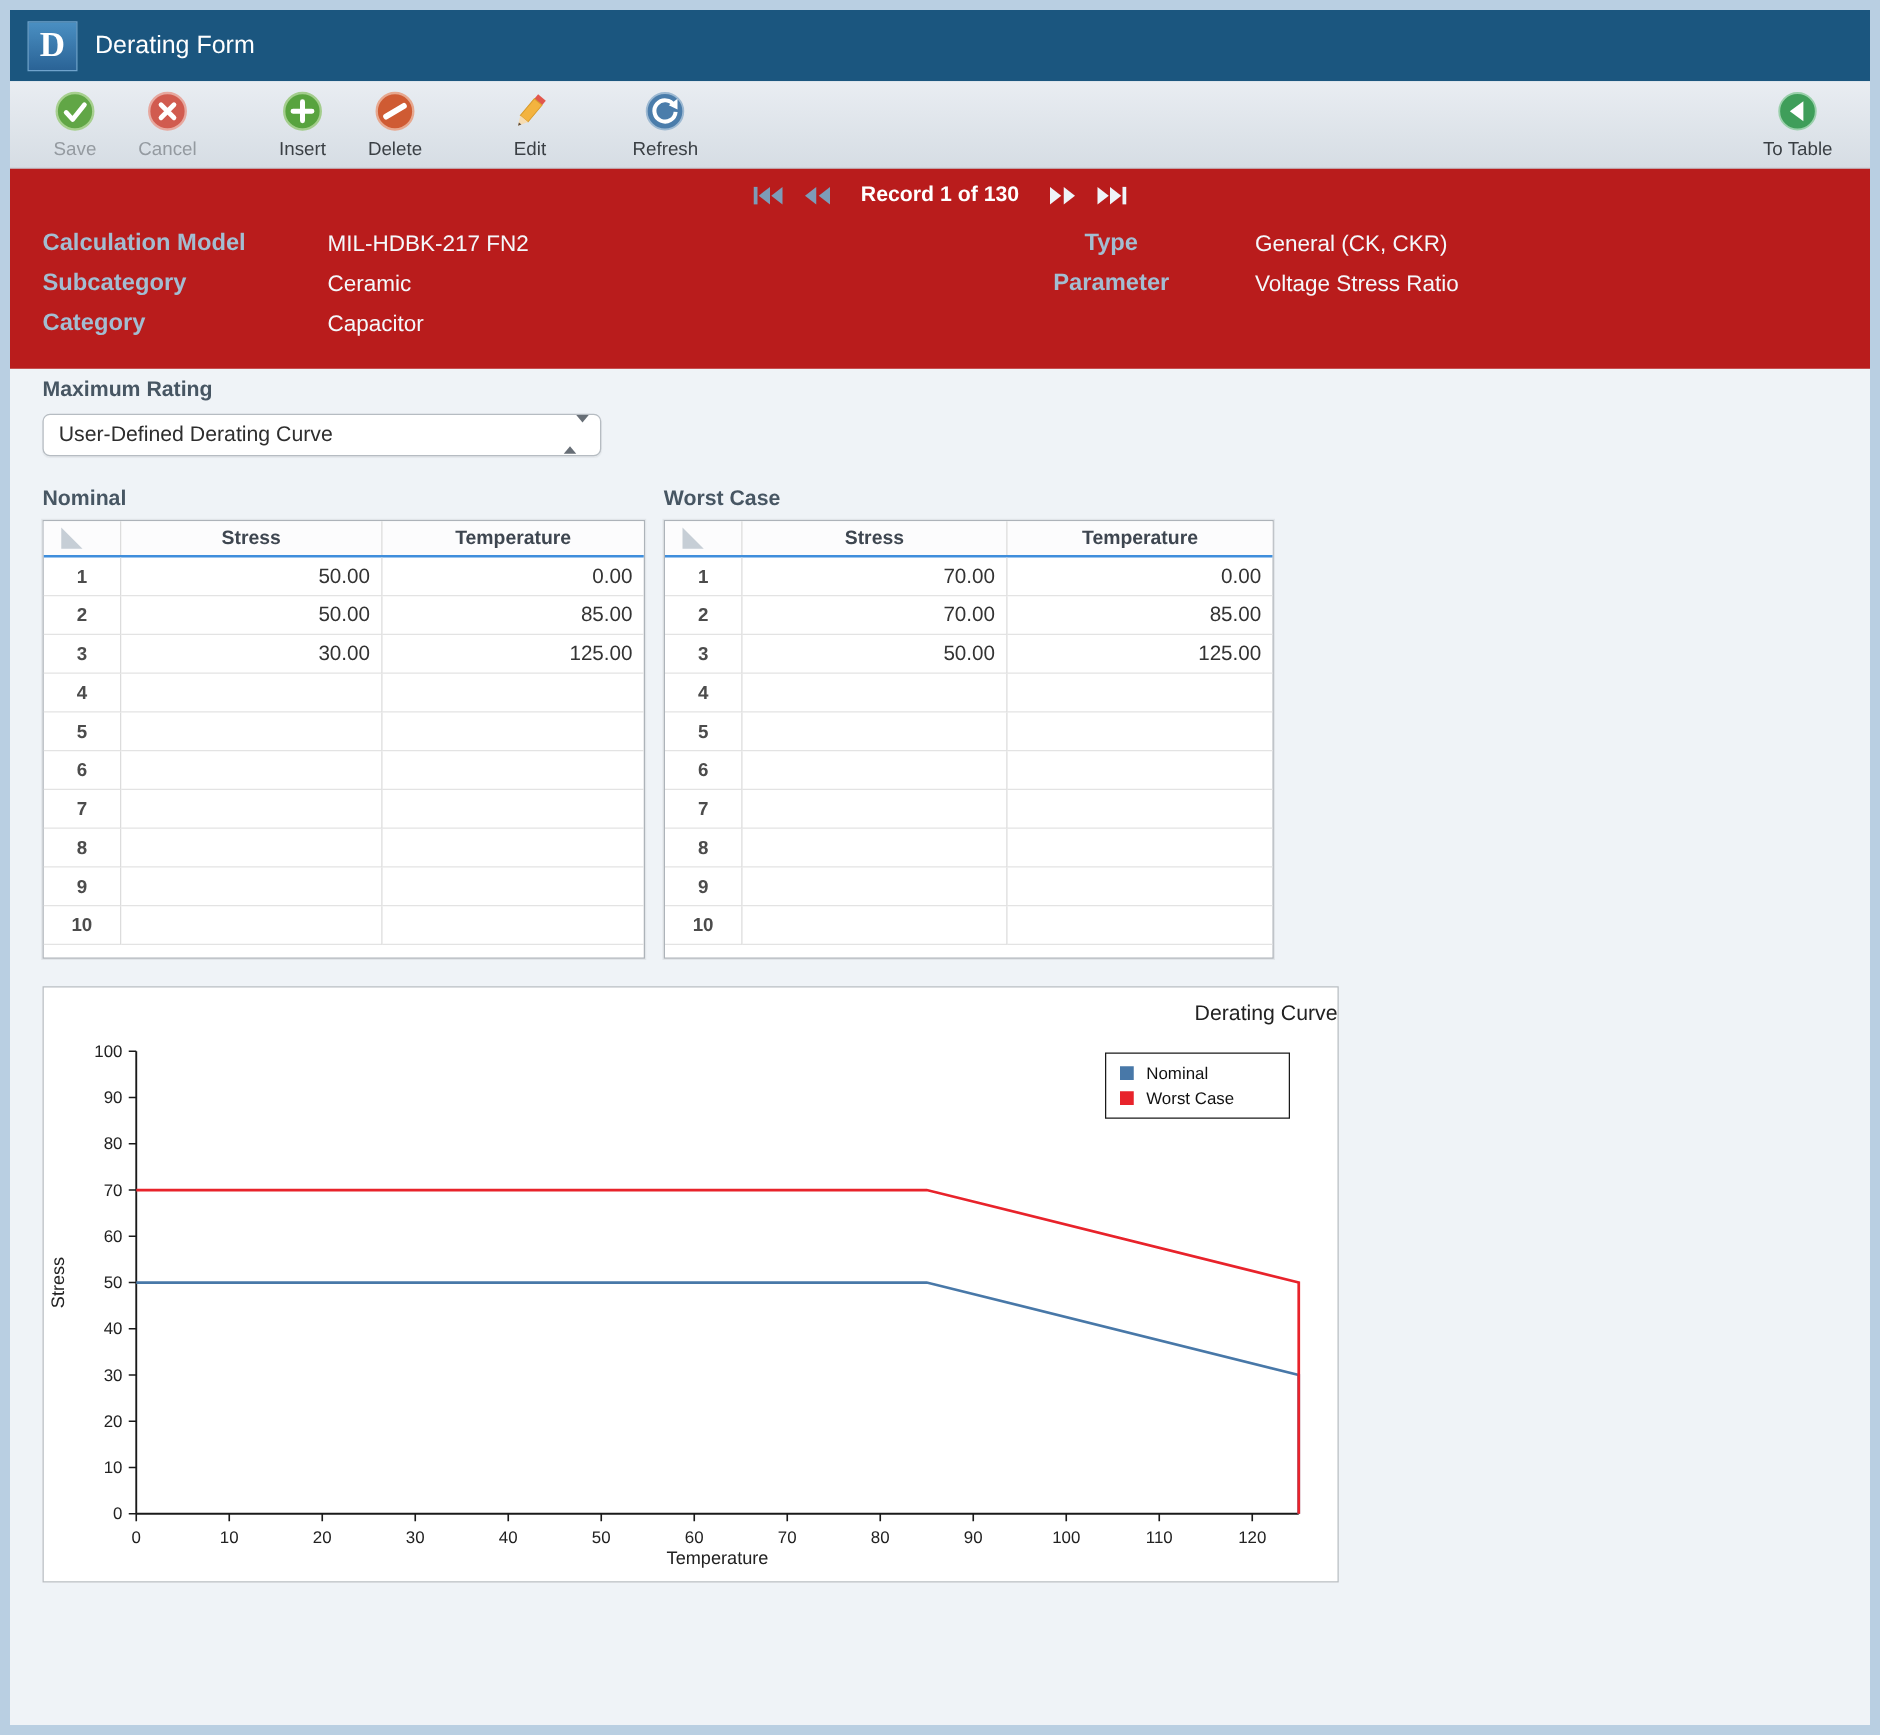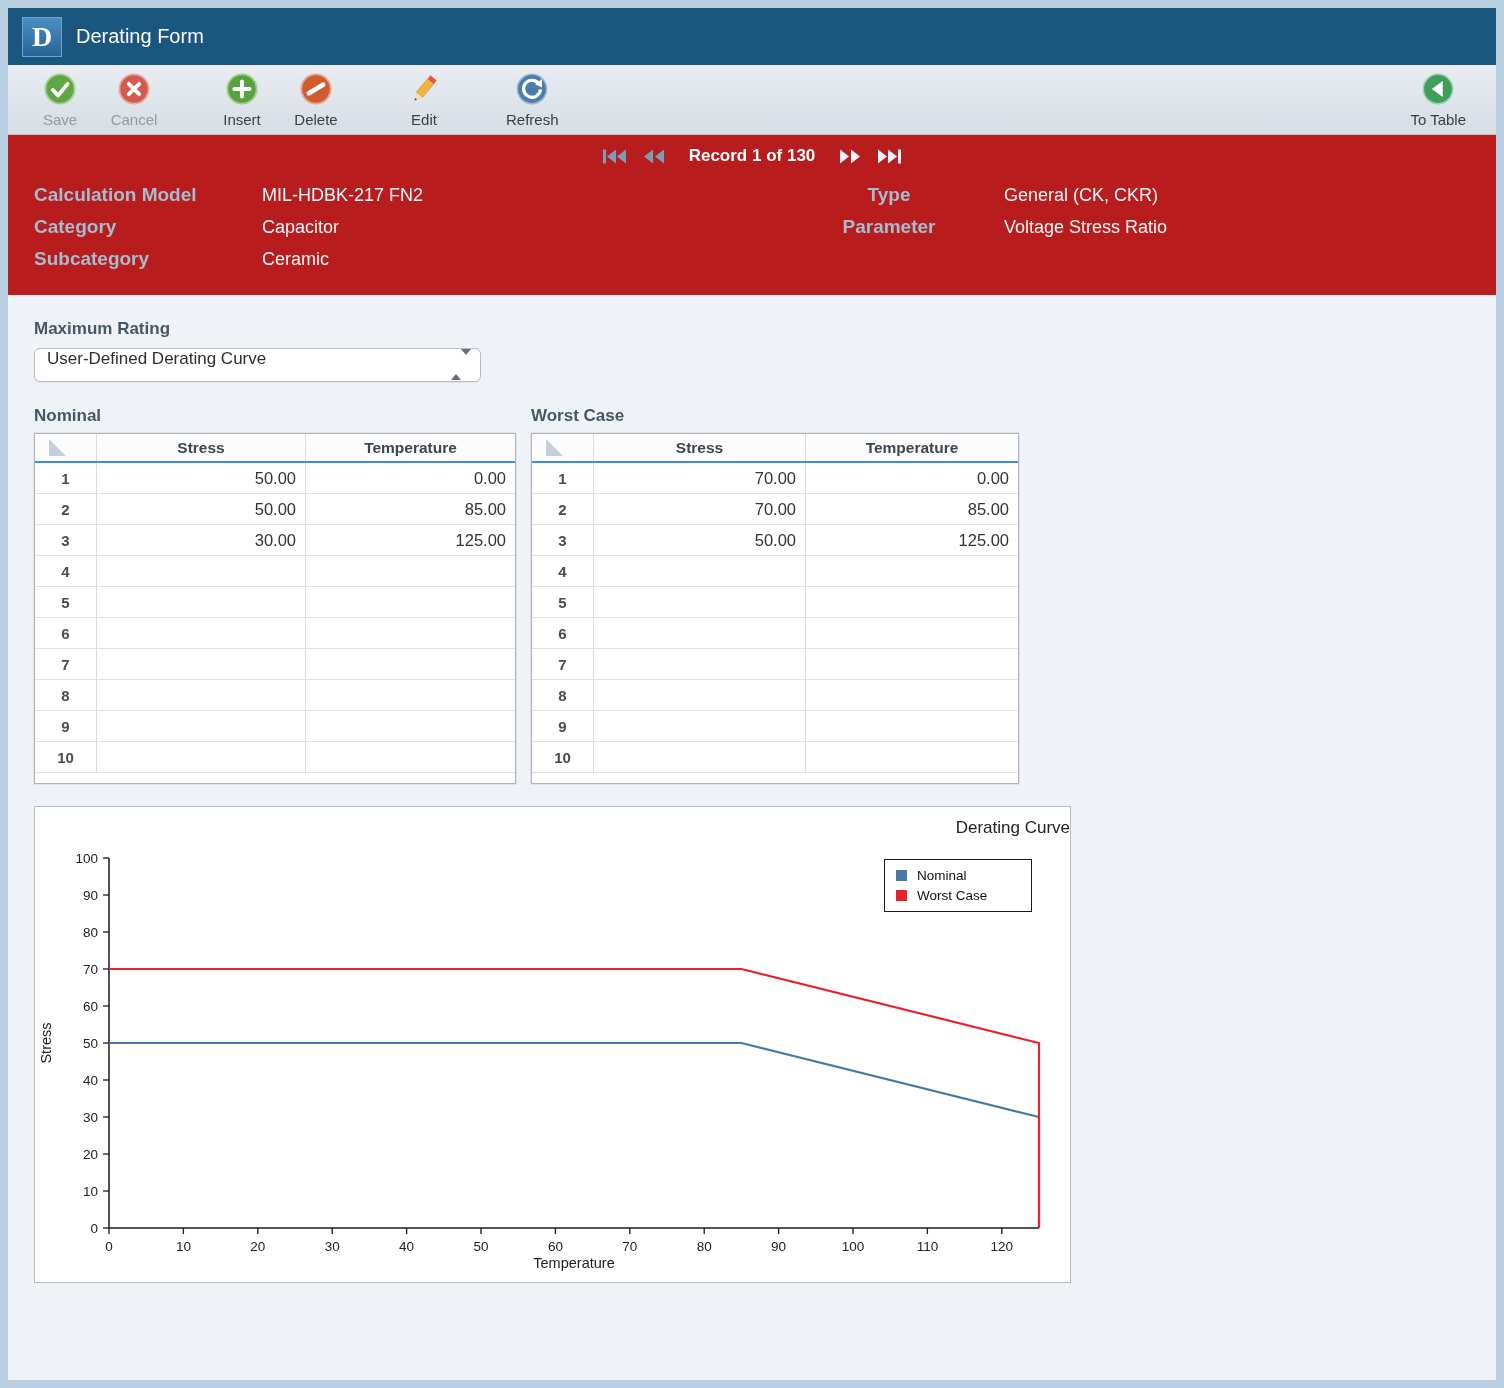--- a/index.html
+++ b/index.html
@@ -62,28 +62,28 @@
   }
   .info-col { display:flex; flex-direction:column; }
   .info-col.left { width:740px; }
   .info-row { display:flex; line-height:32px; }
   .info-label { font-weight:bold; font-size:19px; color:#a3bdd1; }
   .info-col.left  .info-label { width:228px; }
   .info-col.right .info-label { width:230px;text-align:center; }
   .info-value { font-size:18px; color:#f4f8fb; }
 
   
-  .main { padding:24px 26px 0 26px; }
+  .main { padding:7px 26px 0 26px; }
   .section-heading { font-size:17px; font-weight:bold; color:#475663; }
 
   .select-box {
     position:relative; margin-top:9px;
     width:447px; height:34px;
     background:#fff; border:1px solid #b6bcc2; border-radius:6px;
-    display:flex; align-items:flex-start; padding:0 30px 0 12px;
+    display:flex; align-items:center; padding:0 30px 0 12px;
     font-size:17px; color:#2e2e2e; cursor:pointer;
     box-shadow:0 1px 1px rgba(0,0,0,0.05);
   }
   .spinner { position:absolute; right:9px; top:50%; transform:translateY(-50%); }
   .spinner .up, .spinner .down { width:0; height:0; border-left:5px solid transparent; border-right:5px solid transparent; }
   .spinner .up   { border-bottom:6px solid #676e76; margin-bottom:3px; }
   .spinner .down { border-top:6px solid #676e76; }
 
   
   .tables-row { display:flex; margin-top:24px; }
@@ -235,26 +235,26 @@
           </svg>
       </div>
     </div>
     <div class="info-grid">
       <div class="info-col left">
         <div class="info-row">
           <span class="info-label">Calculation Model</span>
           <span class="info-value">MIL-HDBK-217 FN2</span>
         </div>
         <div class="info-row">
+          <span class="info-label">Subcategory</span>
+          <span class="info-value">Ceramic</span>
+        </div>
+        <div class="info-row">
           <span class="info-label">Category</span>
           <span class="info-value">Capacitor</span>
-        </div>
-        <div class="info-row">
-          <span class="info-label">Subcategory</span>
-          <span class="info-value">Ceramic</span>
         </div>
       </div>
       <div class="info-col right">
         <div class="info-row">
           <span class="info-label">Type</span>
           <span class="info-value">General (CK, CKR)</span>
         </div>
         <div class="info-row">
           <span class="info-label">Parameter</span>
           <span class="info-value">Voltage Stress Ratio</span>

